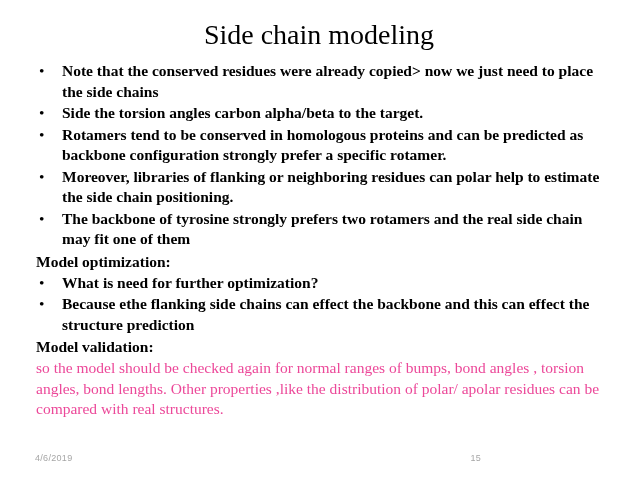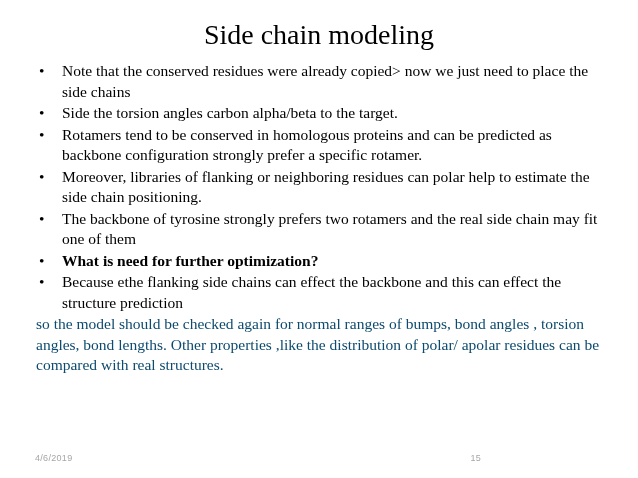--- a/index.html
+++ b/index.html
@@ -61,38 +61,39 @@
     padding-left: 5px;
     box-sizing: border-box;
     color: #000000;
   }
   .bullet-text {
     flex: 1 1 auto;
     font-size: 15.5px;
     line-height: 20.5px;
     color: #000000;
     text-align: left;
+    font-weight: bold;
   }
   .bullet-text.bold {
     font-weight: 700;
     font-family: Liberation Serif, serif;
   }
 
   .section-head {
     font-size: 15.5px;
     line-height: 21px;
     font-weight: 700;
     color: #000000;
     margin: 1px 0 1px 2px;
   }
 
   .para-block {
     font-size: 15.5px;
     line-height: 20.5px;
-    color: #0c4a6e;
+    color: #ec4899;
     margin: 1px 0 0 2px;
     text-align: left;
   }
 
   
   .footer {
     position: absolute;
     left: 0;
     bottom: 12px;
     width: 516px;
@@ -153,31 +154,33 @@
     <div class="bullet-row">
       <span class="bullet-mark">•</span>
       <span class="bullet-text">Moreover, libraries of flanking or neighboring residues can polar help to estimate the side chain positioning.</span>
     </div>
 
     <div class="bullet-row">
       <span class="bullet-mark">•</span>
       <span class="bullet-text">The backbone of tyrosine strongly prefers two rotamers and the real side chain may fit one of them</span>
     </div>
 
+    <div class="section-head">Model optimization:</div>
 
     <div class="bullet-row">
       <span class="bullet-mark">•</span>
       <span class="bullet-text bold">What is need for further optimization?</span>
     </div>
 
     <div class="bullet-row">
       <span class="bullet-mark">•</span>
       <span class="bullet-text">Because ethe flanking side chains can effect the backbone and this can effect the structure prediction</span>
     </div>
 
+    <div class="section-head">Model validation:</div>
 
     <div class="para-block"> so the model should be checked again for normal ranges of bumps, bond angles , torsion angles, bond lengths. Other properties ,like the distribution of polar/ apolar residues can be compared with real structures.</div>
 
   </div>
 
   <div class="footer">
     <span class="footer-date">4/6/2019</span>
     <span class="footer-center">SRINIVAS COLLEGE OF PHARMACY</span>
     <span class="footer-page">15</span>
   </div>

